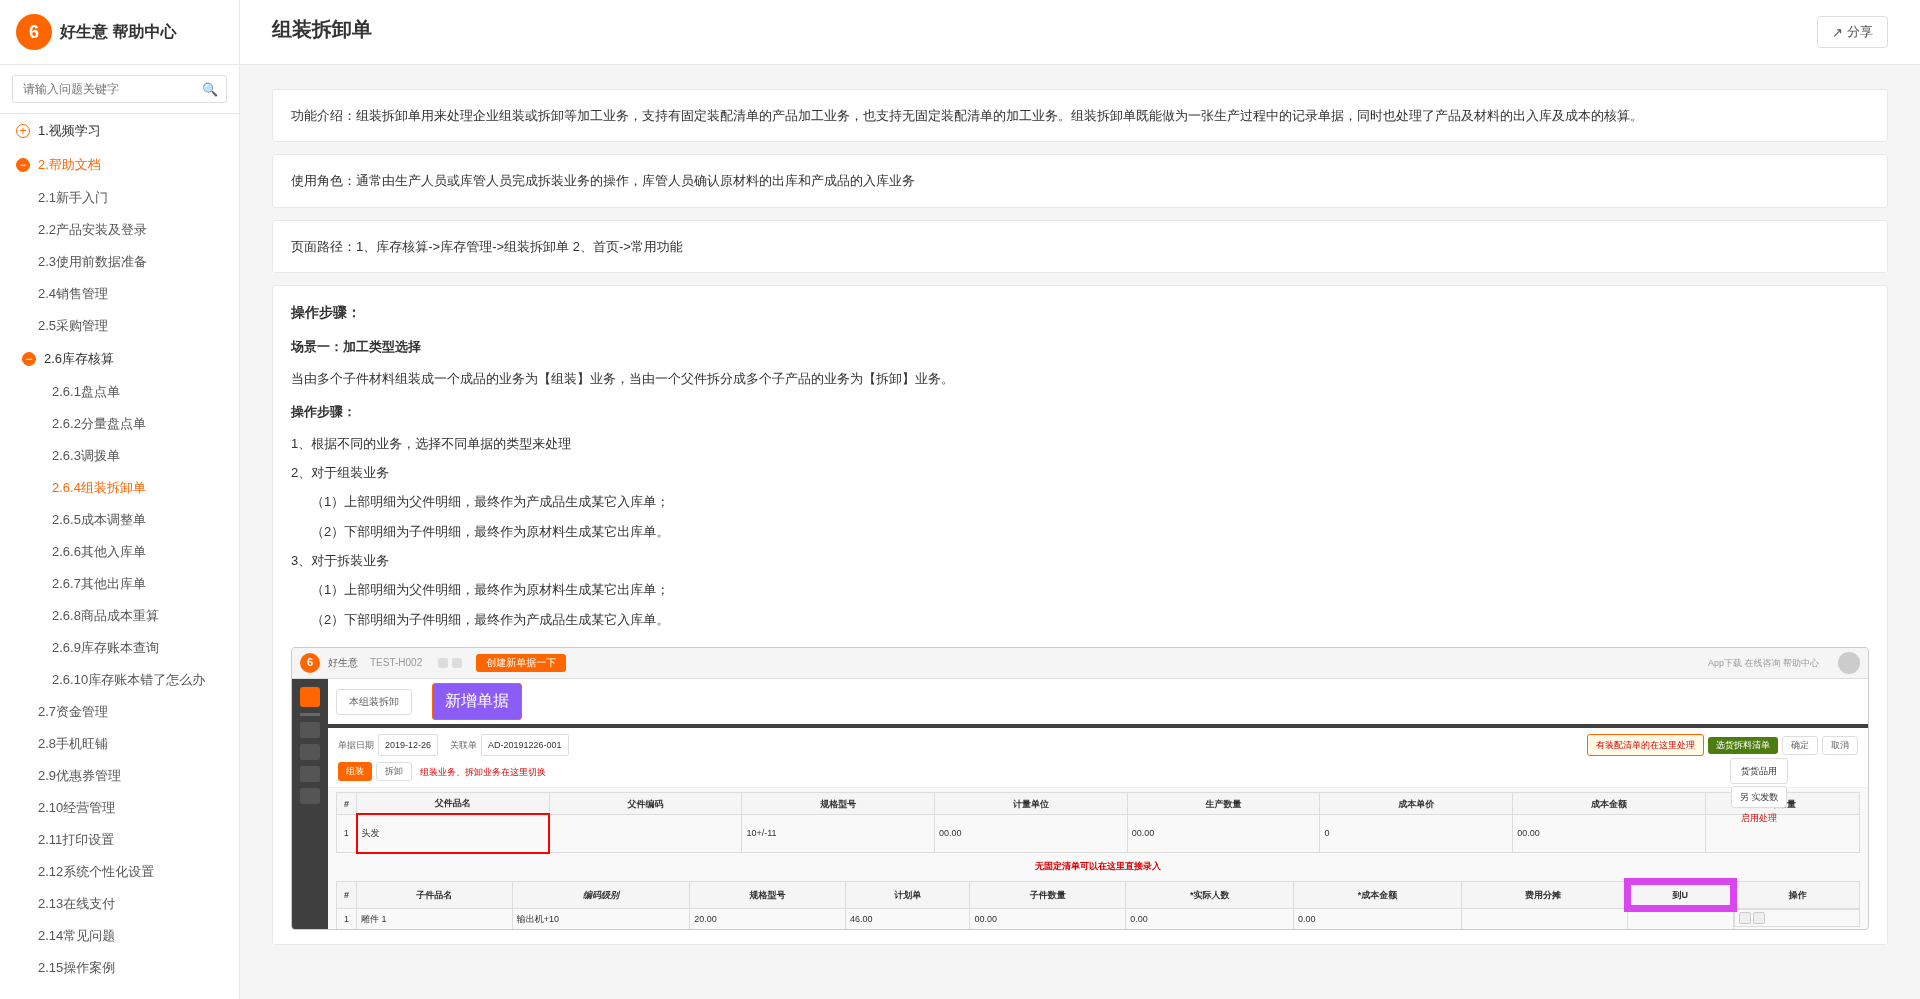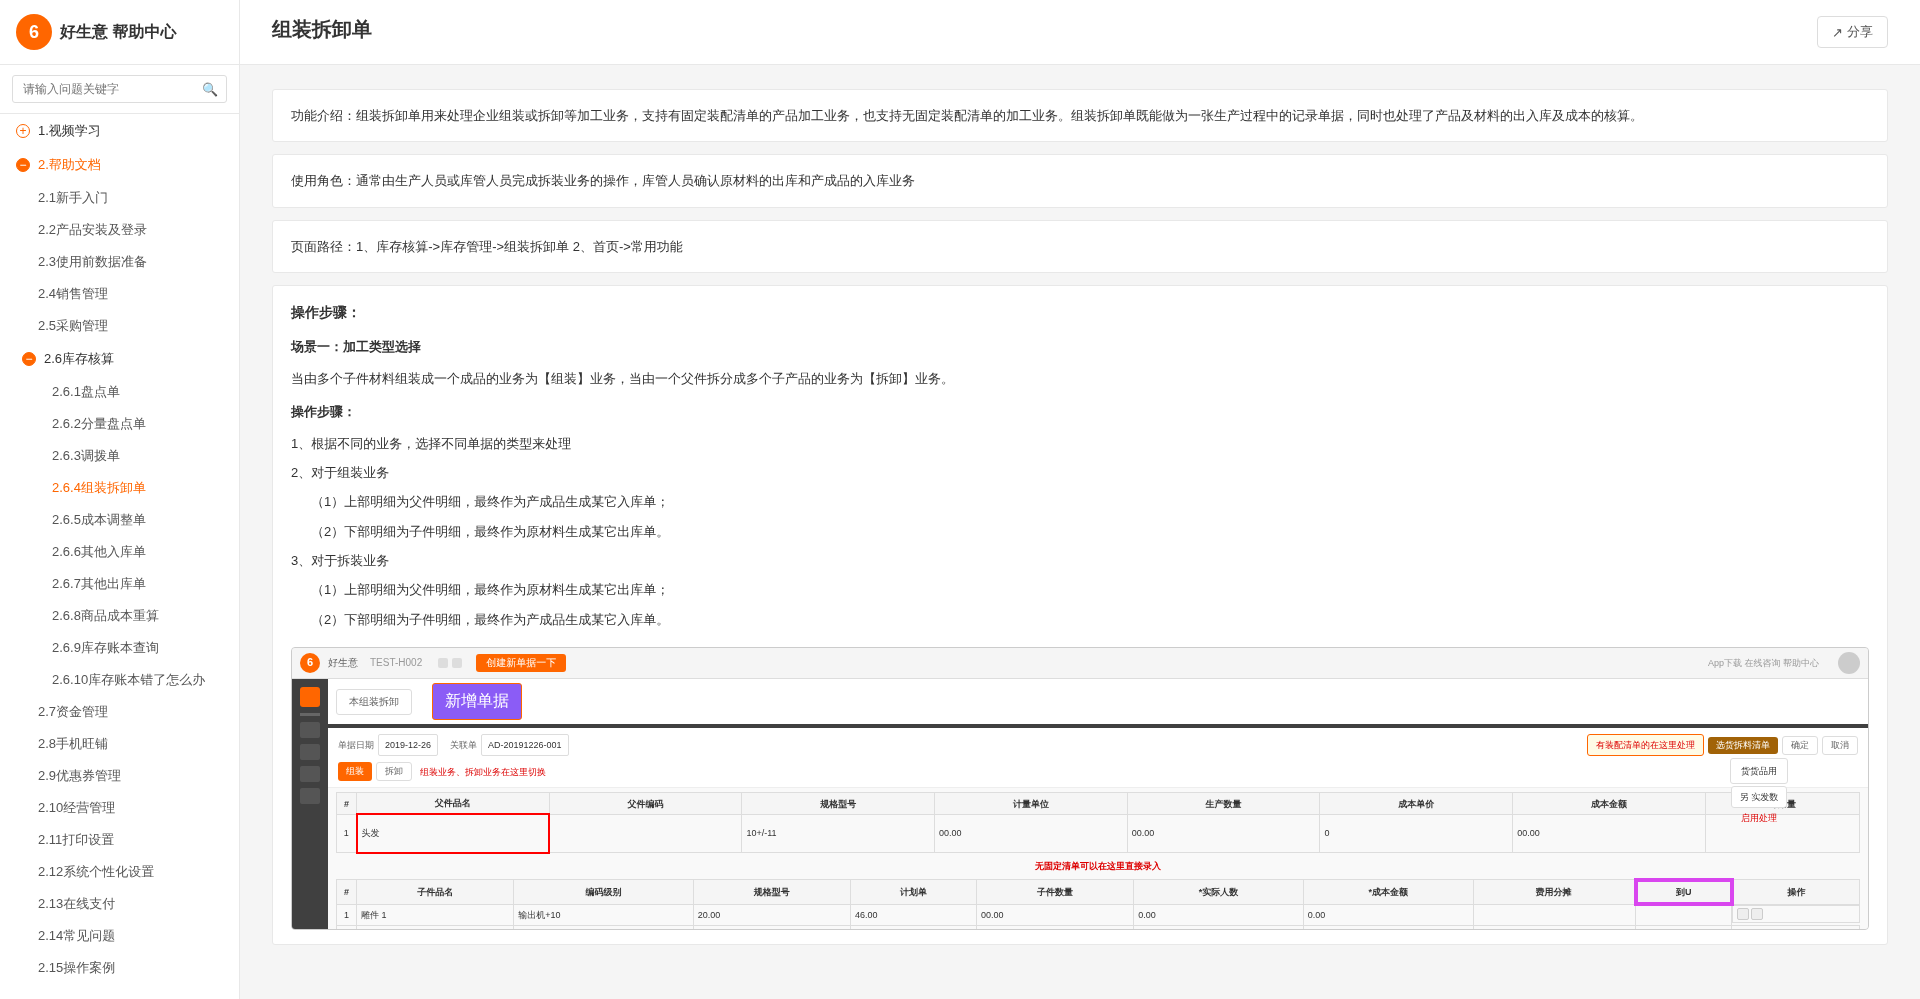--- a/index.html
+++ b/index.html
@@ -329,21 +329,21 @@
                     <span style="font-size:9px;color:#666;">单据日期</span>
                     <div style="border:1px solid #ddd;border-radius:2px;padding:2px 6px;font-size:9px;background:#fff;">2019-12-26</div>
                   </div>
                   <div style="display:flex;align-items:center;gap:4px;">
                     <span style="font-size:9px;color:#666;">关联单</span>
                     <div style="border:1px solid #ddd;border-radius:2px;padding:2px 6px;font-size:9px;background:#fff;">AD-20191226-001</div>
                   </div>
 
                   <div style="margin-left:auto;display:flex;align-items:center;gap:4px;">
                     <div style="background:#fffbe6;border:1px solid #f60;border-radius:3px;padding:2px 8px;font-size:9px;color:#d00;">有装配清单的在这里处理</div>
-                    <button style="background:#a16207;color:#fff;border:none;border-radius:3px;padding:2px 8px;font-size:9px;">选货拆料清单</button>
+                    <button style="background:#4d7c0f;color:#fff;border:none;border-radius:3px;padding:2px 8px;font-size:9px;">选货拆料清单</button>
                     <button style="background:#fff;color:#666;border:1px solid #ddd;border-radius:3px;padding:2px 8px;font-size:9px;">确定</button>
                     <button style="background:#fff;color:#666;border:1px solid #ddd;border-radius:3px;padding:2px 8px;font-size:9px;">取消</button>
                   </div>
                 </div>
 
                 <div style="position:absolute;right:80px;top:30px;display:flex;flex-direction:column;align-items:center;">
                   <div style="border:1px solid #ddd;background:#fff;padding:4px 10px;font-size:9px;border-radius:3px;margin-bottom:2px;">货货品用</div>
                   <div style="background:#fff;border:1px solid #ddd;border-radius:3px;padding:2px 8px;font-size:9px;">另 实发数</div>
                   <span style="font-size:9px;color:#d00;margin-top:2px;">启用处理</span>
                 </div>
@@ -390,28 +390,28 @@
 
                 <div style="display:flex;justify-content:center;margin-bottom:4px;">
                   <span style="font-size:9px;color:#d00;font-weight:bold;">无固定清单可以在这里直接录入</span>
                 </div>
 
                 <table style="width:100%;border-collapse:collapse;font-size:9px;">
                   <thead>
                     <tr style="background:#f5f5f5;">
                       <th style="border:1px solid #ddd;padding:2px 4px;width:20px;">#</th>
                       <th style="border:1px solid #ddd;padding:2px 4px;">子件品名</th>
-                      <th style="border:1px solid #ddd;padding:2px 4px;">编码级别</th>
+                      <th style="border:1px solid #ddd;padding:2px 4px;font-style:italic;">编码级别</th>
                       <th style="border:1px solid #ddd;padding:2px 4px;">规格型号</th>
                       <th style="border:1px solid #ddd;padding:2px 4px;">计划单</th>
                       <th style="border:1px solid #ddd;padding:2px 4px;text-align:center;">子件数量</th>
                       <th style="border:1px solid #ddd;padding:2px 4px;">*实际人数</th>
                       <th style="border:1px solid #ddd;padding:2px 4px;">*成本金额</th>
                       <th style="border:1px solid #ddd;padding:2px 4px;">费用分摊</th>
-                      <th style="border:4px solid #d946ef;padding:2px 4px;">到U</th>
+                      <th style="border:7px solid #d946ef;padding:2px 4px;">到U</th>
                       <th style="border:1px solid #ddd;padding:2px 4px;">操作</th>
                     </tr>
                   </thead>
                   <tbody>
                     <tr>
                       <td style="border:1px solid #ddd;padding:2px 4px;text-align:center;">1</td>
                       <td style="border:1px solid #ddd;padding:2px 4px;">雕件 1</td>
                       <td style="border:1px solid #ddd;padding:2px 4px;">输出机+10</td>
                       <td style="border:1px solid #ddd;padding:2px 4px;">20.00</td>
                       <td style="border:1px solid #ddd;padding:2px 4px;">46.00</td>

